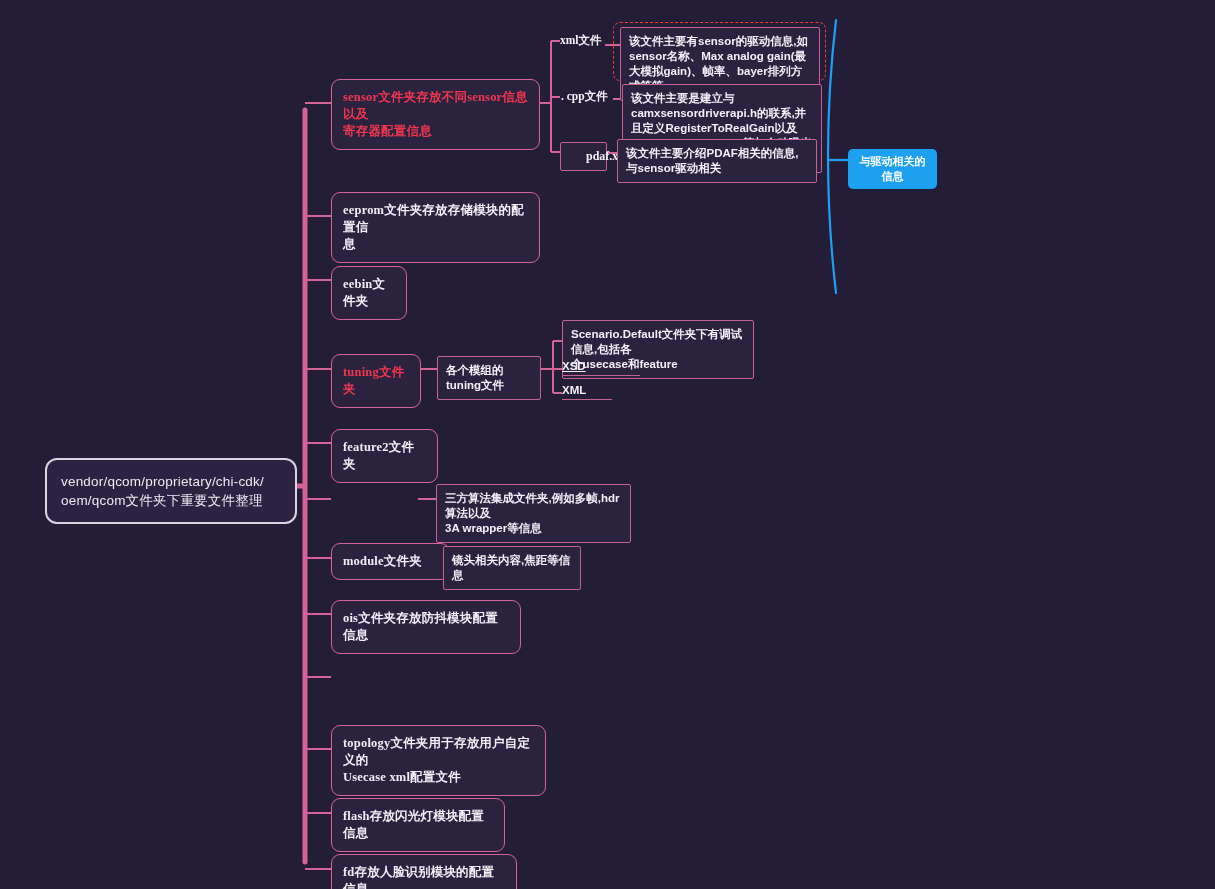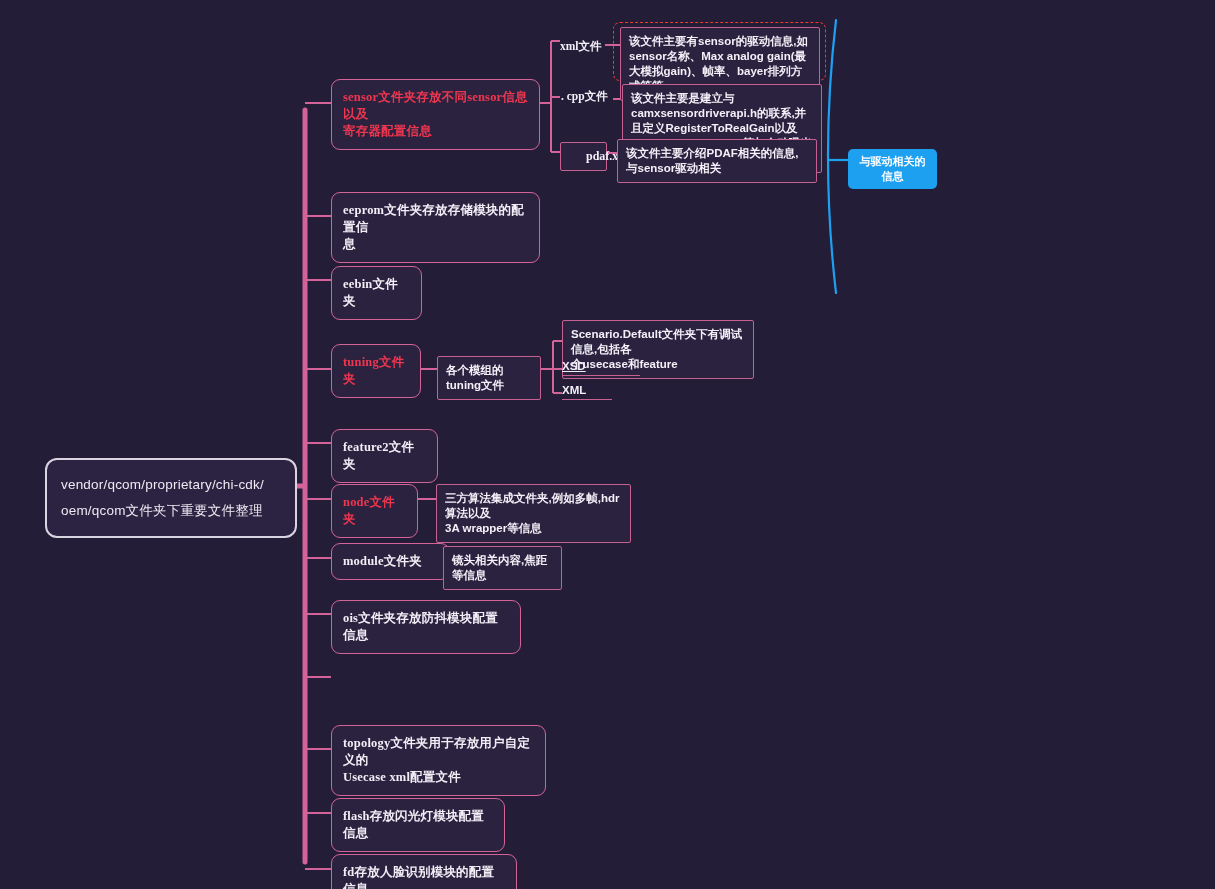--- a/index.html
+++ b/index.html
@@ -16,21 +16,21 @@
   .node{position:absolute;box-sizing:border-box;}
 
   
   .root{
     border:2px solid #d9d4e0;
     border-radius:12px;
     background:#2c2342;
     color:#eceaf2;
     font-family:"Liberation Sans", sans-serif;
     font-size:13.5px;
-    line-height:26px;
+    line-height:19px;
     padding:12px 14px;
     letter-spacing:.2px;
   }
 
   
   .lvl1{
     border:1.6px solid #d4639a;
     border-radius:9px;
     background:#2b2240;
     color:#f1eef6;
@@ -148,35 +148,32 @@
   <div class="node lvl1 red" style="left:331px;top:79px;width:209px;">
     <span style="white-space:pre-line;">sensor文件夹存放不同sensor信息以及
 寄存器配置信息</span>
   </div>
 
   <div class="node lvl1" style="left:331px;top:192px;width:209px;">
     <span style="white-space:pre-line;">eeprom文件夹存放存储模块的配置信
 息</span>
   </div>
 
-  <div class="node lvl1" style="left:331px;top:266px;width:91px;">
+  <div class="node lvl1" style="left:331px;top:266px;width:76px;">
     <span>eebin文件夹</span>
   </div>
 
-  <div class="node lvl1 red" style="left:331px;top:344px;width:90px;">
+  <div class="node lvl1 red" style="left:331px;top:354px;width:90px;">
     <span>tuning文件夹</span>
   </div>
 
   <div class="node lvl1" style="left:331px;top:429px;width:107px;">
     <span>feature2文件夹</span>
   </div>
 
-  <div class="node lvl1 red" style="left:331px;top:484px;width:87px;">
-    <span>node文件夹</span>
-  </div>
 
   <div class="node lvl1" style="left:331px;top:543px;width:119px;">
     <span>module文件夹</span>
   </div>
 
   <div class="node lvl1" style="left:331px;top:600px;width:190px;">
     <span>ois文件夹存放防抖模块配置信息</span>
   </div>
 
 
@@ -186,21 +183,21 @@
   </div>
 
   <div class="node lvl1" style="left:331px;top:798px;width:174px;">
     <span>flash存放闪光灯模块配置信息</span>
   </div>
 
   <div class="node lvl1" style="left:331px;top:854px;width:186px;">
     <span>fd存放人脸识别模块的配置信息</span>
   </div>
 
-  <div class="node" style="left:560px;top:33px;width:48px;color:#f3f0f8;font-weight:bold;font-size:11.5px;font-family:'Liberation Serif',serif;margin-top:6px;">
+  <div class="node" style="left:560px;top:33px;width:48px;color:#f3f0f8;font-weight:bold;font-size:11.5px;font-family:'Liberation Serif',serif;">
     <span>xml文件</span>
   </div>
 
   <div class="dashed-wrap" style="left:613px;top:22px;width:213px;height:59px;"></div>
 
   <div class="node lvl2" style="left:620px;top:27px;width:200px;">
     <span>该文件主要有sensor的驱动信息,如sensor名称、Max analog gain(最大模拟gain)、帧率、bayer排列方式等等</span>
   </div>
 
   <div class="node" style="left:561px;top:89px;width:52px;color:#f3f0f8;font-weight:bold;font-size:11.5px;font-family:'Liberation Serif',serif;">
@@ -234,21 +231,21 @@
 
   <div class="underline" style="left:562px;top:384px;width:50px;">
     <span>XML</span>
   </div>
 
   <div class="node lvl2" style="left:436px;top:484px;width:195px;">
     <span style="white-space:pre-line;">三方算法集成文件夹,例如多帧,hdr算法以及
 3A wrapper等信息</span>
   </div>
 
-  <div class="node lvl2" style="left:443px;top:546px;width:119px;">
+  <div class="node lvl2" style="left:443px;top:546px;width:138px;">
     <span>镜头相关内容,焦距等信息</span>
   </div>
 
   <div class="badge" style="left:848px;top:149px;width:89px;">
     <span>与驱动相关的信息</span>
   </div>
 
 </div>
 
 </body></html>

